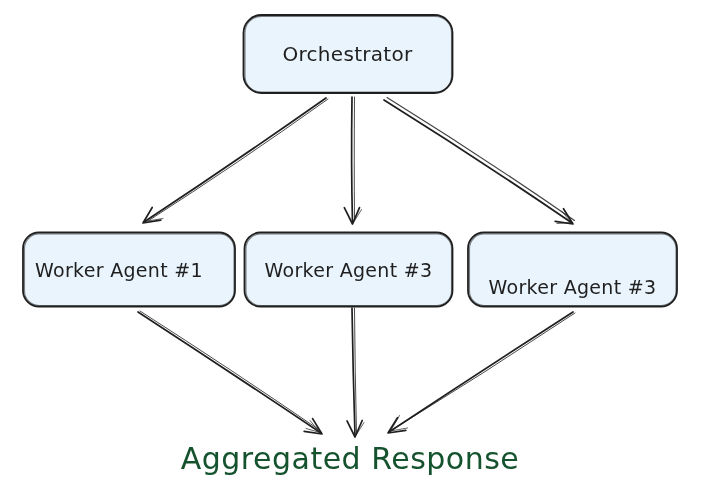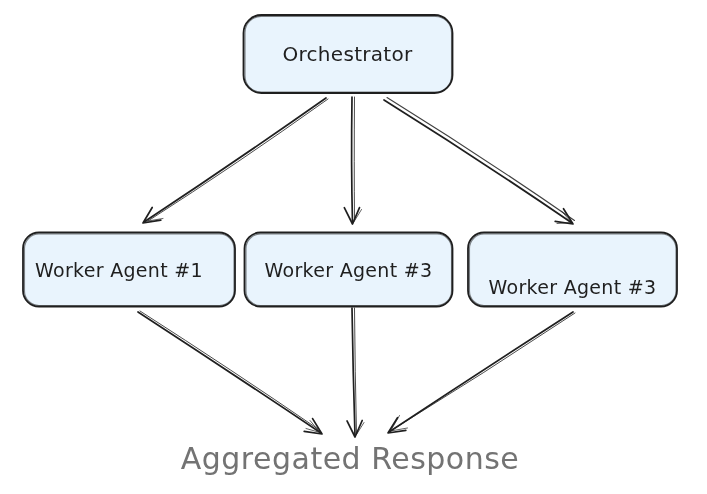--- a/index.html
+++ b/index.html
@@ -24,21 +24,21 @@
     pointer-events: none;
   }
   .node-label.orchestrator { left: 243px; top: 15px;  width: 209px; height: 78px; font-size: 20px; }
   .node-label.worker1      { left: 23px;  top: 232px; width: 192px; height: 75px; font-size: 19px; border-radius: 11px; }
   .node-label.worker2      { left: 244px; top: 232px; width: 209px; height: 75px; font-size: 19px; }
   .node-label.worker3      { left: 468px; top: 232px; width: 209px; height: 75px; font-size: 19px; margin-top: 17px; }
   .sink-label {
     position: absolute;
     left: 180px; top: 436px; width: 340px; height: 44px;
     display: flex; align-items: center; justify-content: center;
-    color: #737373;
+    color: #14532d;
     font-size: 30px;
     font-weight: 500;
     letter-spacing: 0.5px;
     white-space: nowrap;
   }
 </style>
 </head>
 <body>
 
 <div class="canvas">

